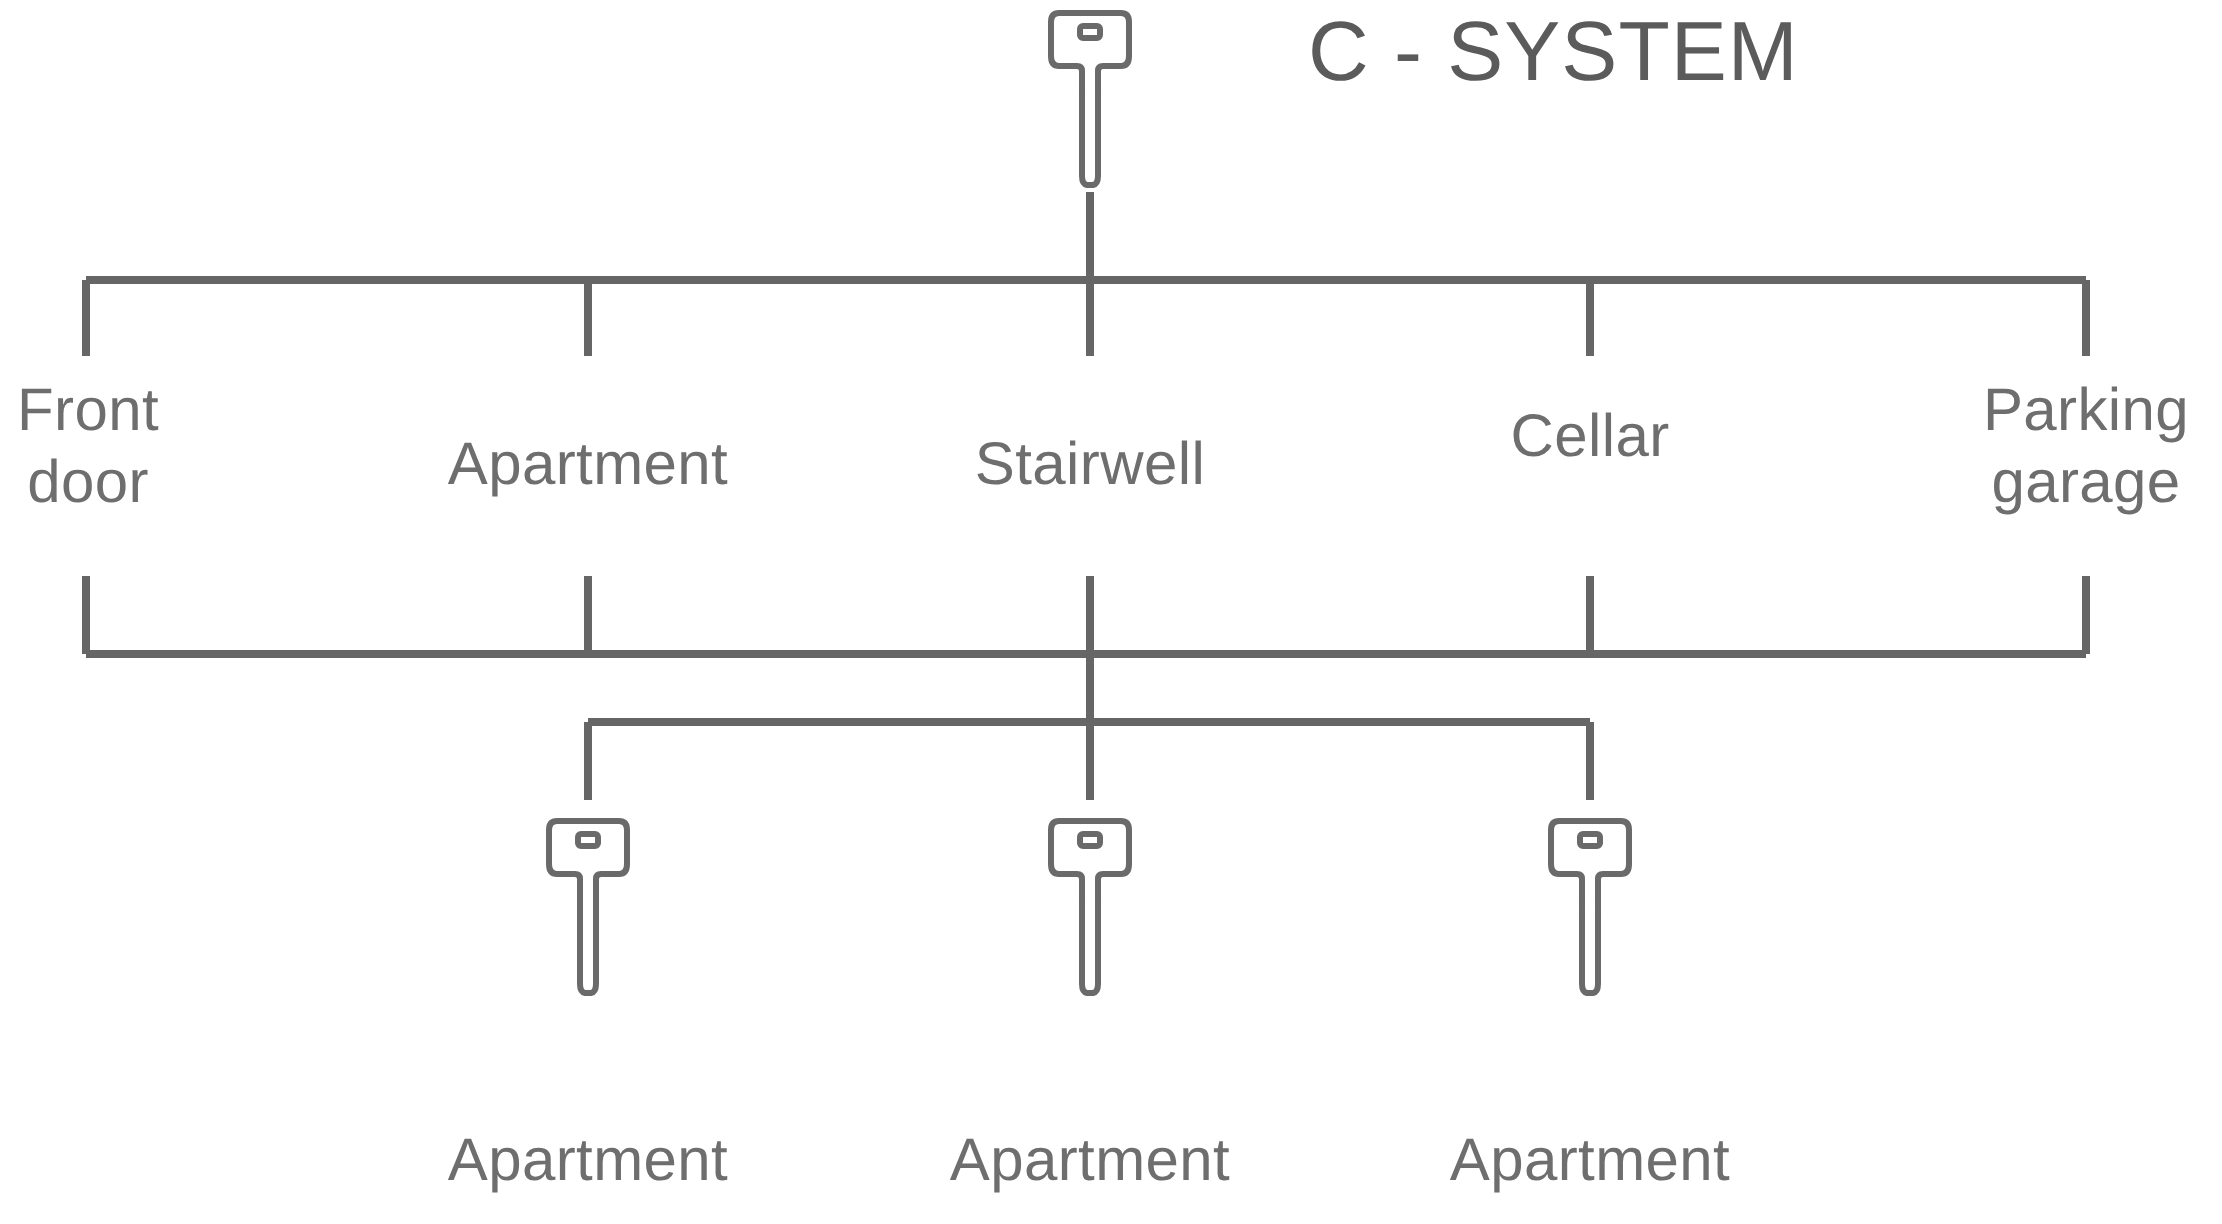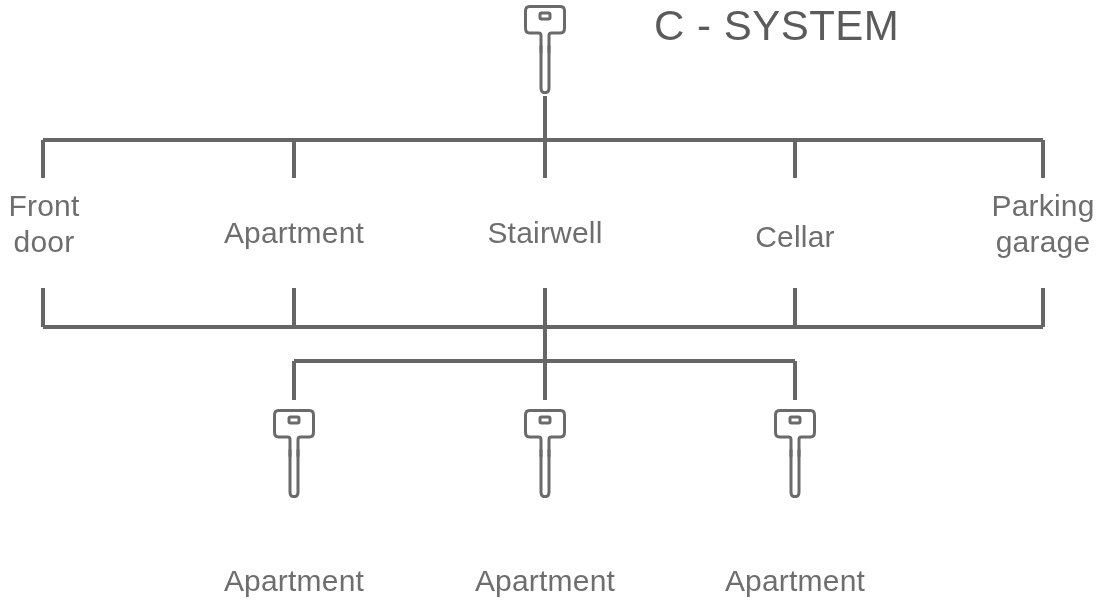--- a/index.html
+++ b/index.html
@@ -111,21 +111,21 @@
       <path d="M20 44 L20 50 M28 44 L28 50" fill="none" stroke="#6a6a6a" stroke-width="3" stroke-linecap="round"></path>
     </svg>
   </div>
 
   <div class="title" style="left:654px; top:3px;">C - SYSTEM</div>
 
   <div class="label" style="left:-16px; top:188px; width:120px;">Front
 door</div>
   <div class="label" style="left:184px; top:215px; width:220px;">Apartment</div>
   <div class="label" style="left:435px; top:215px; width:220px;text-align:center;">Stairwell</div>
-  <div class="label" style="left:685px; top:219px; width:220px;text-align:center;">Cellar</div>
+  <div class="label" style="left:685px; top:201px; width:220px;text-align:center;">Cellar</div>
   <div class="label" style="left:963px; top:188px; width:160px;">Parking
 garage</div>
 
   <div class="key-icon" style="left:270px; top:406px; width:48px; height:96px;">
     <svg width="48" height="96" viewBox="0 0 48 96">
       <path d="M8.5 4.5
                L39.5 4.5
                Q43.5 4.5 43.5 9
                L43.5 26
                Q43.5 31 39.5 31

